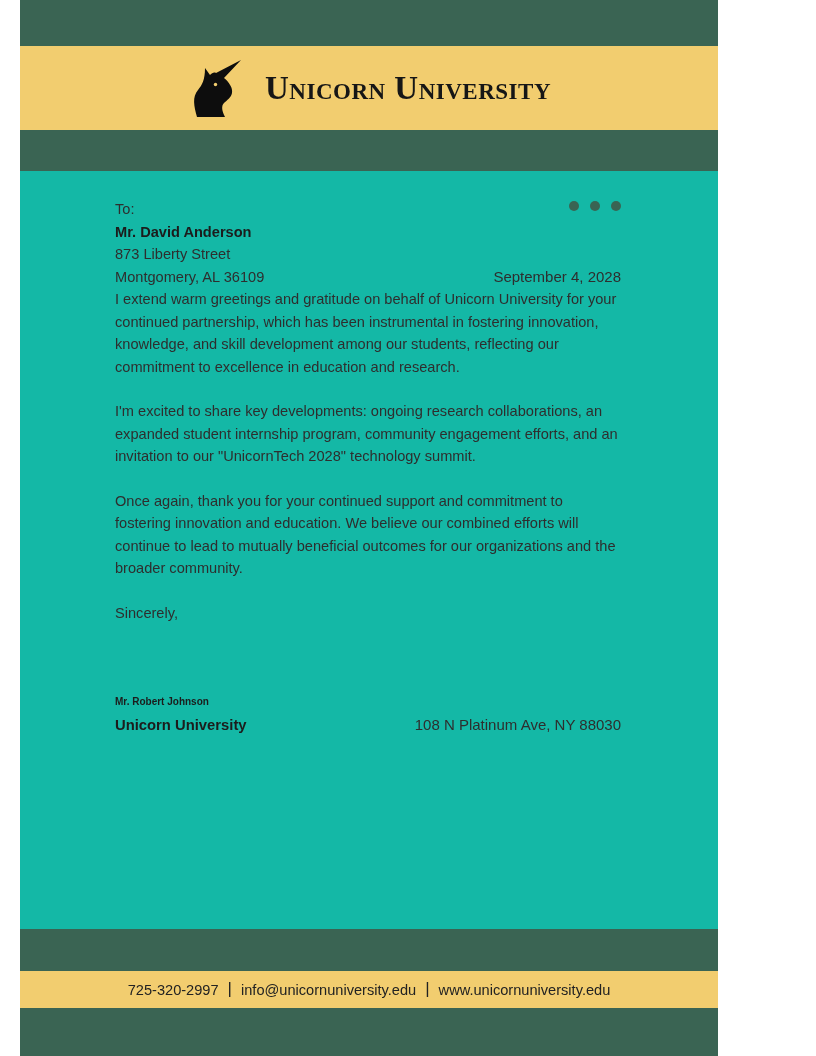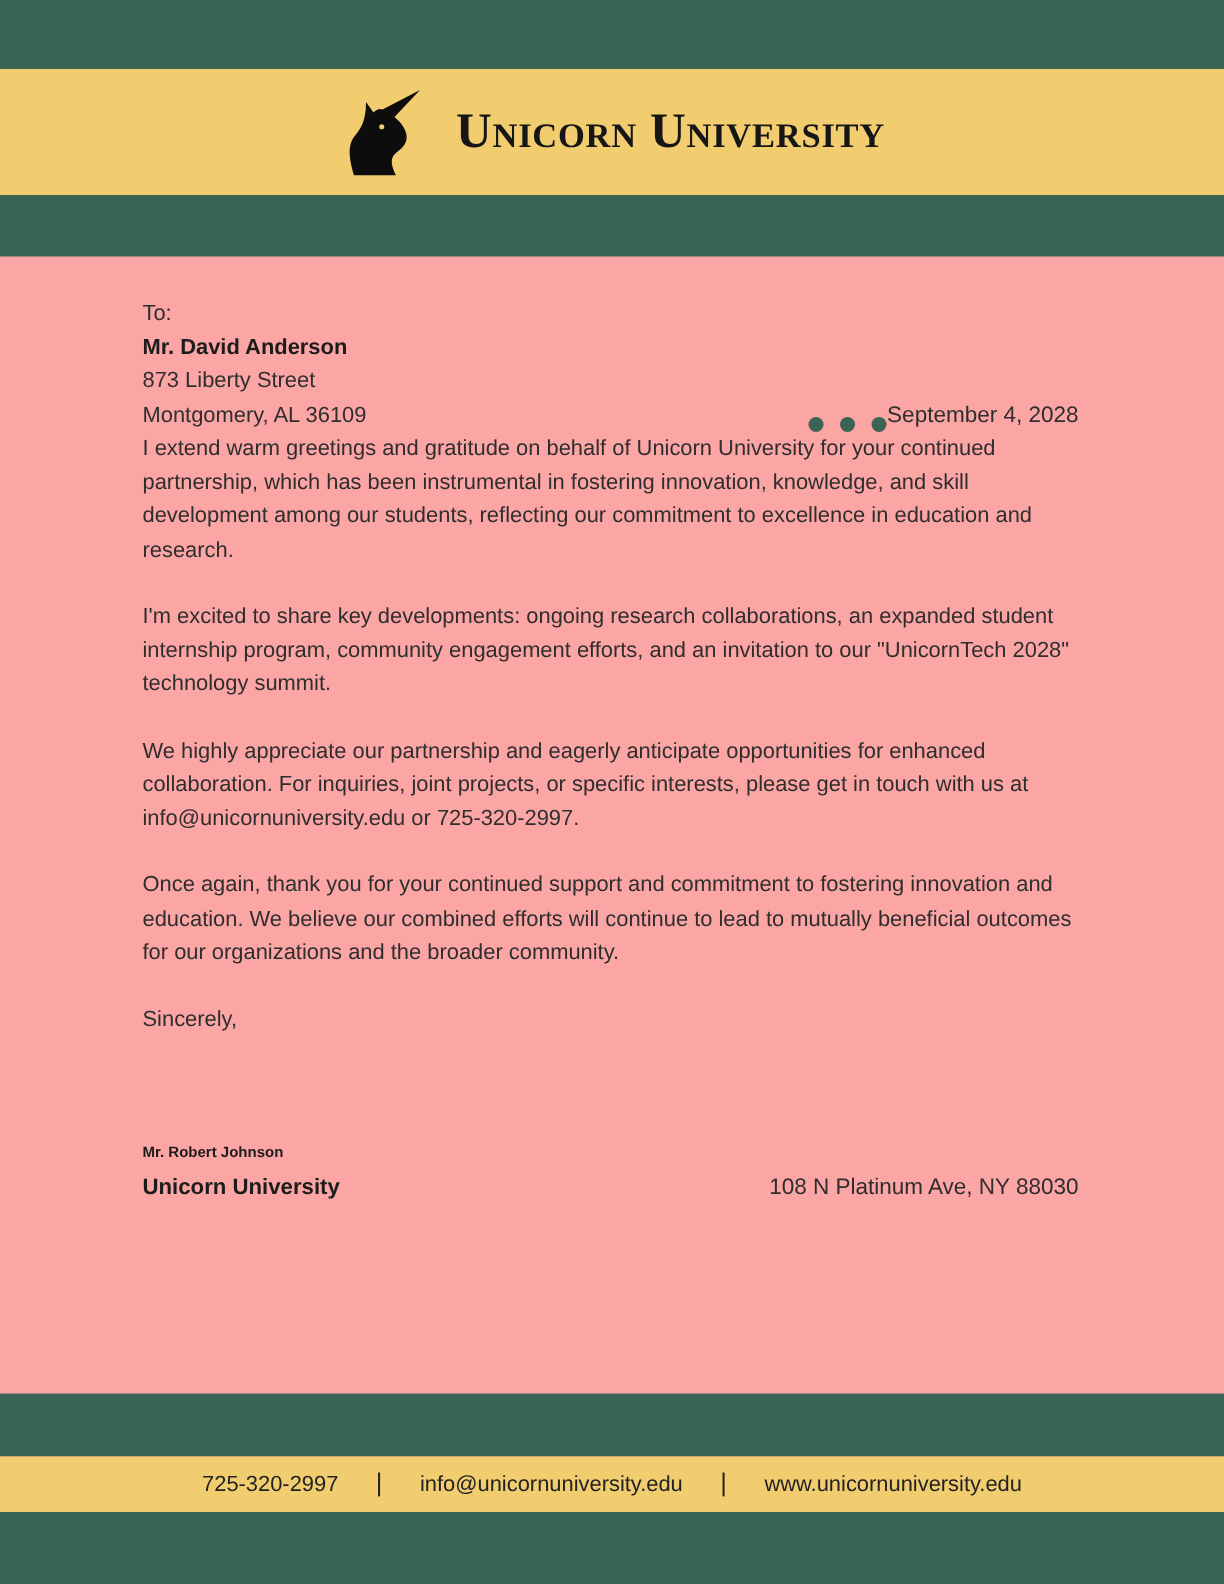--- a/index.html
+++ b/index.html
@@ -1,25 +1,26 @@
 <!DOCTYPE html>
 <html><head>
 <meta charset="utf-8">
 <style>
   * { margin: 0; padding: 0; box-sizing: border-box; }
   html, body { background: #ffffff; }
   body { font-family: "Liberation Sans", sans-serif; }
 
   .page {
     position: relative;
-    width: 816px;
+    width: 698px;
     height: 1056px;
-    background: #fca5a5;
+    background: #14b8a6;
     overflow: hidden;
     color: #2e2e2e;
+    margin-left: 20px;
   }
 
   
   .bar { width: 100%; }
   .green { background: #3a6453; }
   .header-top-bar { height: 46px; }
   .header-band {
     height: 84px;
     background: #f2cd6f;
     display: flex;
@@ -57,21 +58,21 @@
     padding: 27px 97px 12px 95px;
     font-size: 14.6px;
     line-height: 22.5px;
     color: #2e2e2e;
   }
   .recipient-row { display: flex; justify-content: space-between; }
   .recipient .line { line-height: 22.5px; }
   .bold { font-weight: 700; color: #1c1c1c; }
   .right-col {
     display: flex;
-    flex-direction: row;
+    flex-direction: column;
     align-items: flex-end;
     justify-content: space-between;
     height: 90px;
   }
   .dots { display: flex; gap: 11px; margin-top: 3px; }
   .dot { width: 10px; height: 10px; border-radius: 50%; background: #3a6453; }
   .date { font-size: 15px; color: #2e2e2e; }
 
   .salutation { margin-top: 38px; margin-bottom: 22px; }
   .para { margin-bottom: 22px; }
@@ -85,21 +86,21 @@
 
   
   .footer { position: absolute; left: 0; right: 0; bottom: 0; }
   .footer-top-bar { height: 42px; }
   .footer-band {
     height: 37px;
     background: #f2cd6f;
     display: flex;
     align-items: center;
     justify-content: center;
-    gap: 25px;
+    gap: 9px;
     font-size: 14.6px;
     color: #222222;
   }
   .footer-bottom-bar { height: 48px; }
   .sep { font-size: 17px; font-weight: 400; transform: translateY(-1px); }
 </style>
 </head>
 <body>
 
 <div class="page">
@@ -145,21 +146,20 @@
           <span class="dot"></span>
           <span class="dot"></span>
         </div>
         <div class="date">September 4, 2028</div>
       </div>
     </div>
 
 
     <p class="para">I extend warm greetings and gratitude on behalf of Unicorn University for your continued partnership, which has been instrumental in fostering innovation, knowledge, and skill development among our students, reflecting our commitment to excellence in education and research.</p>
     <p class="para">I'm excited to share key developments: ongoing research collaborations, an expanded student internship program, community engagement efforts, and an invitation to our "UnicornTech 2028" technology summit.</p>
-    <p class="para">We highly appreciate our partnership and eagerly anticipate opportunities for enhanced collaboration. For inquiries, joint projects, or specific interests, please get in touch with us at info@unicornuniversity.edu or 725-320-2997.</p>
     <p class="para">Once again, thank you for your continued support and commitment to fostering innovation and education. We believe our combined efforts will continue to lead to mutually beneficial outcomes for our organizations and the broader community.</p>
 
     <p class="closing">Sincerely,</p>
 
     <div class="signature">
       <div class="sig-name bold">Mr. Robert Johnson</div>
       <div class="sig-row">
         <div class="sig-org bold">Unicorn University</div>
         <div class="sender-address">108 N Platinum Ave, NY 88030</div>
       </div>

